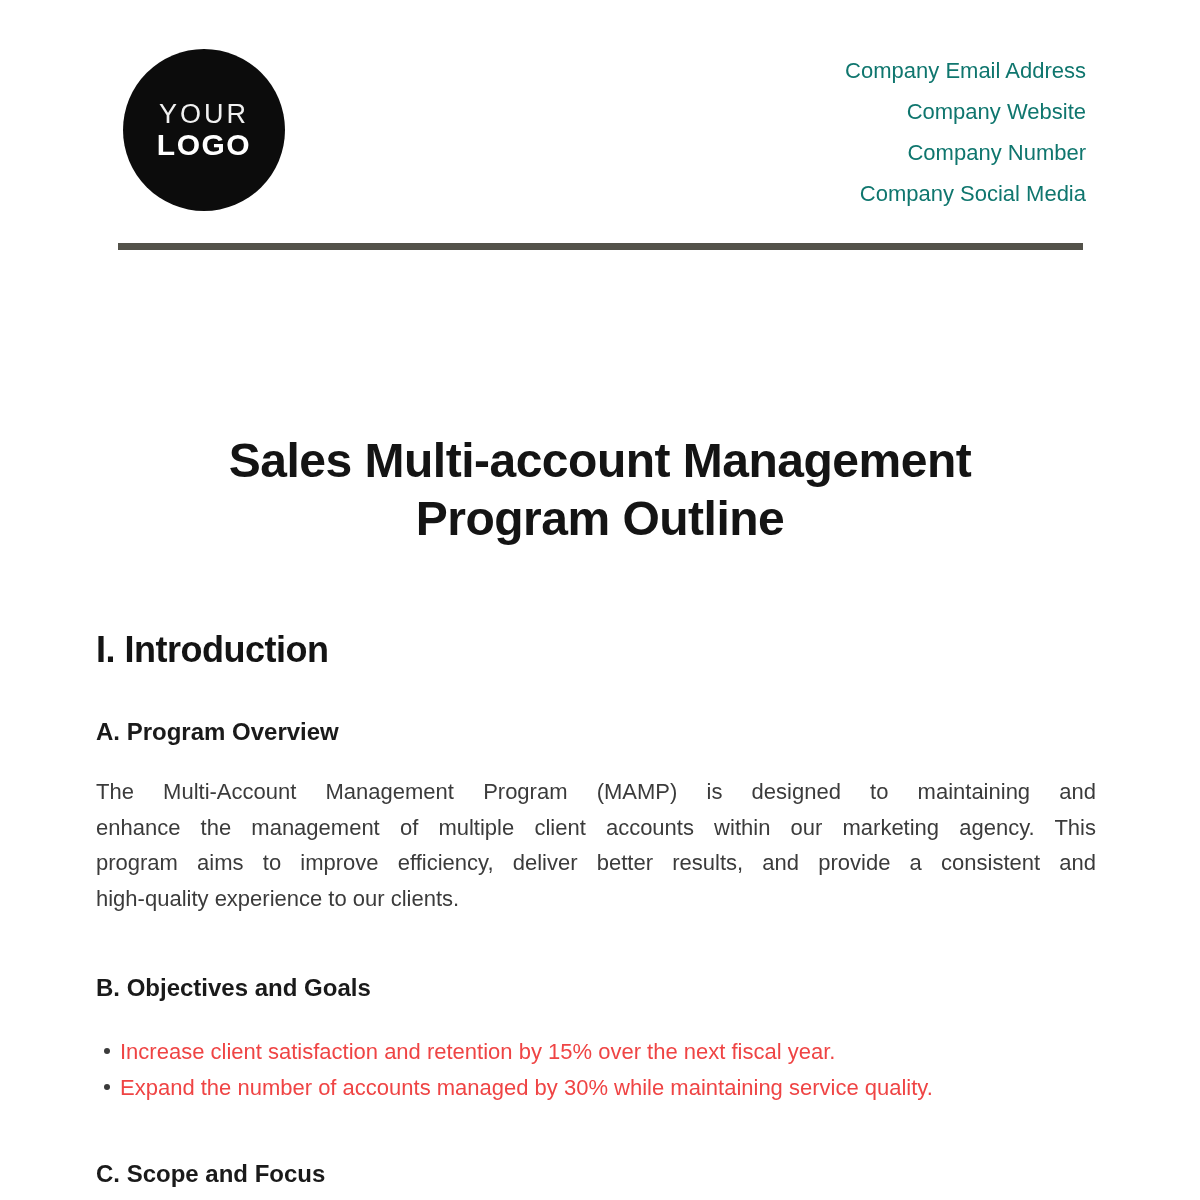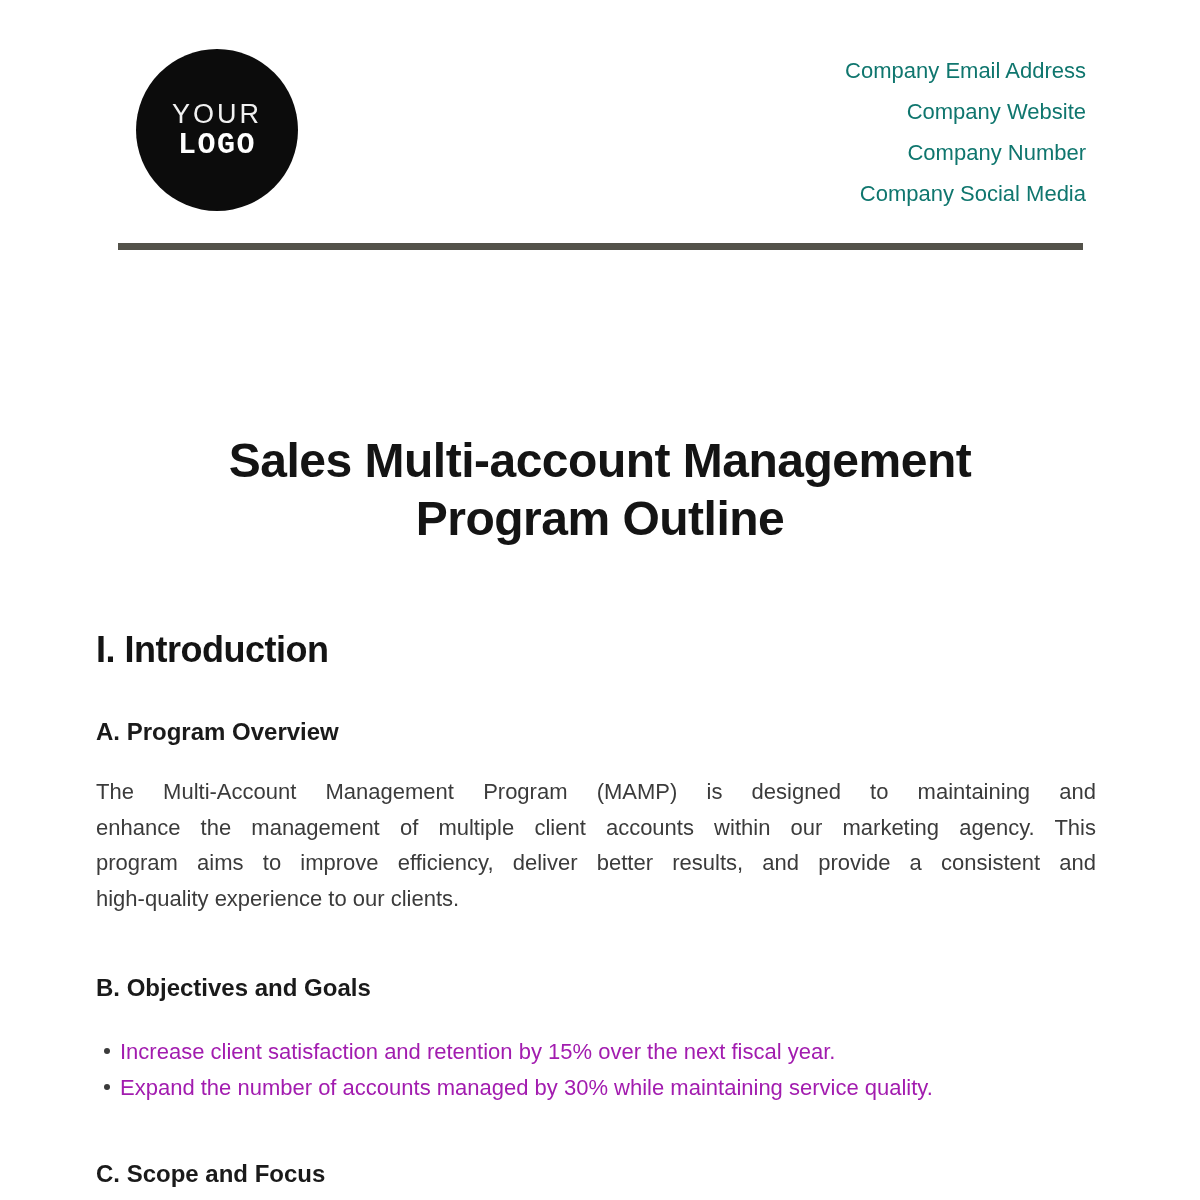--- a/index.html
+++ b/index.html
@@ -9,21 +9,21 @@
     width: 1200px;
     height: 1200px;
     background: #ffffff;
     overflow: hidden;
     font-family: "Liberation Sans", "DejaVu Sans", sans-serif;
   }
 
   
   .logo {
     position: absolute;
-    left: 136px;
+    left: 123px;
     top: 49px;
     width: 162px;
     height: 162px;
     border-radius: 50%;
     background: #0c0c0c;
     display: flex;
     flex-direction: column;
     align-items: center;
     justify-content: center;
   }
@@ -33,21 +33,20 @@
     font-weight: 300;
     letter-spacing: 3px;
     line-height: 30px;
   }
   .logo-bottom {
     color: #ffffff;
     font-size: 30px;
     font-weight: 700;
     letter-spacing: 1.5px;
     line-height: 32px;
-    font-family: Liberation Mono, monospace;
   }
   .contact {
     position: absolute;
     top: 50px;
     right: 114px;
     text-align: right;
     font-size: 22px;
     line-height: 41px;
     color: #0f766e;
   }
@@ -113,21 +112,21 @@
   }
   .para-line.last {
     text-align-last: auto;
     text-align: left;
   }
   ul.bullets {
     margin-top: 31px;
     list-style: none;
     font-size: 22px;
     line-height: 35.5px;
-    color: #a21caf;
+    color: #ef4444;
   }
   ul.bullets li {
     position: relative;
     padding-left: 24px;
   }
   .bullet-dot {
     position: absolute;
     left: 8px;
     top: 14px;
     width: 6px;

